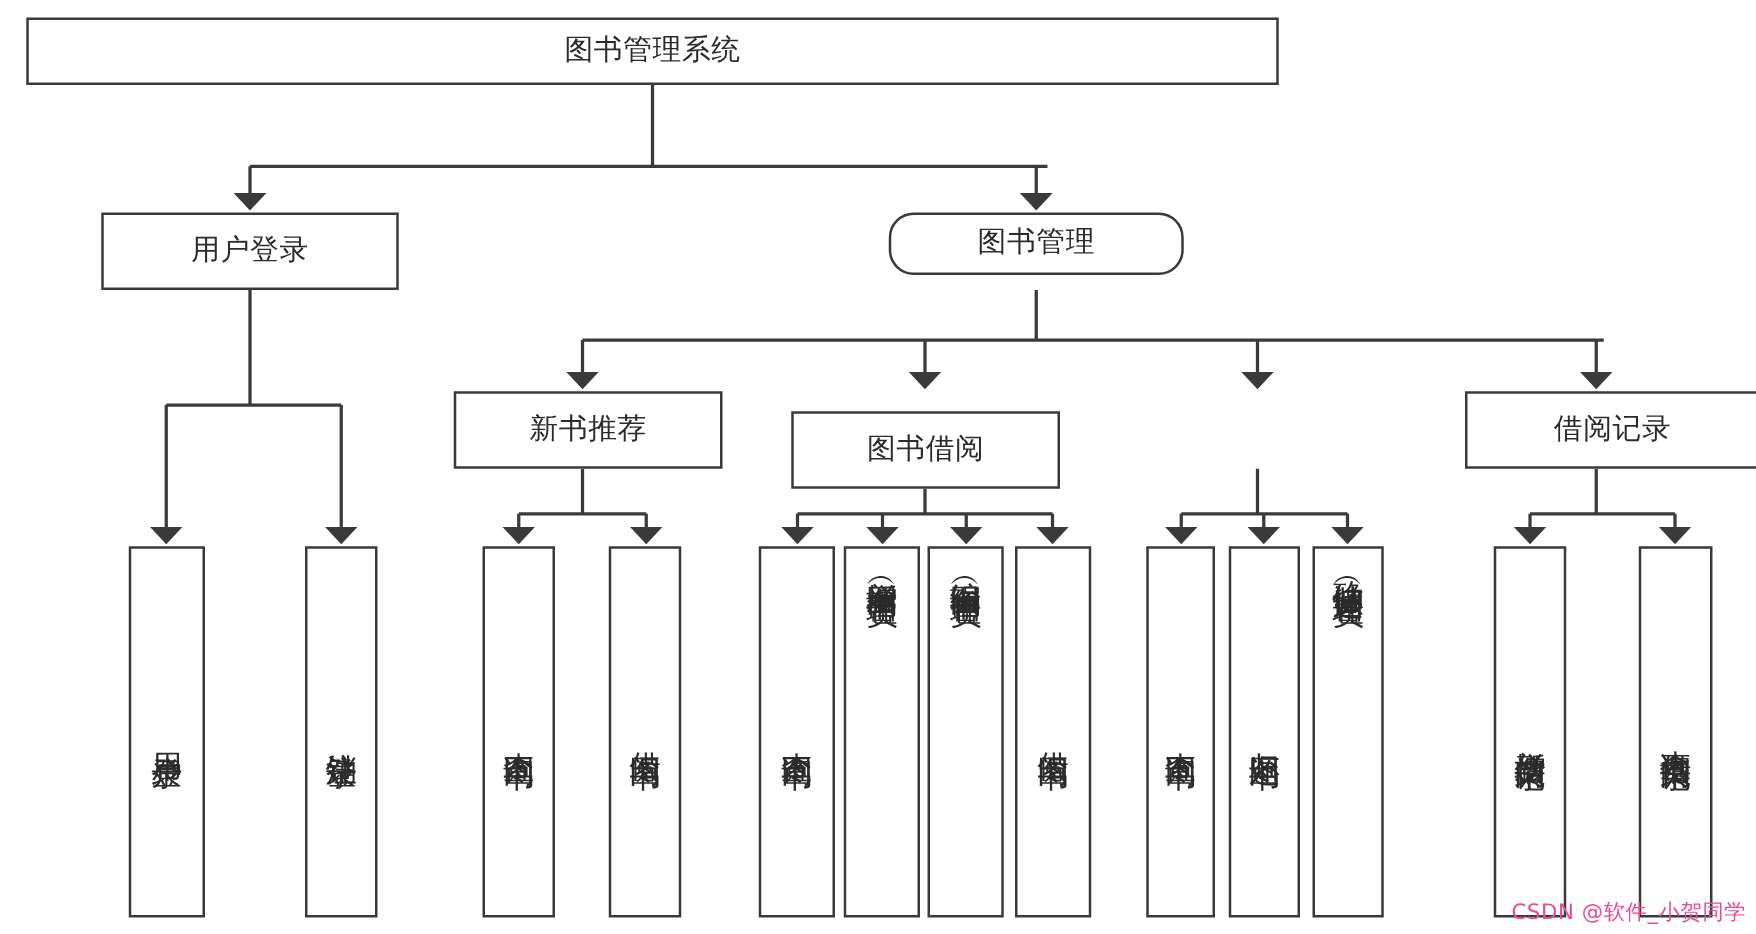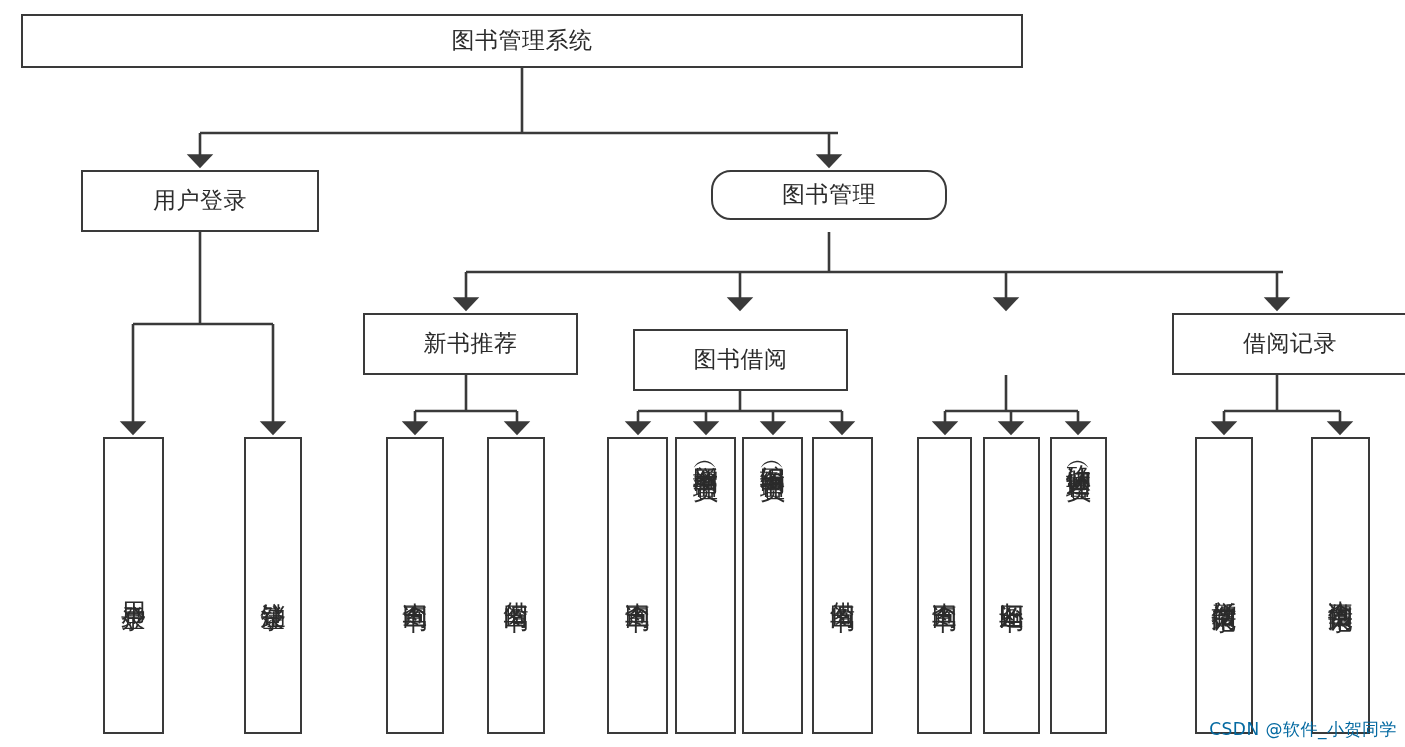--- a/index.html
+++ b/index.html
@@ -63,21 +63,21 @@
   }
   .node.vert.centered {
     align-items: center;
     padding-top: 0;
   }
   .watermark {
     position: absolute;
     right: 8px;
     bottom: 6px;
     font-size: 17px;
-    color: #0369a1;
+    color: #ec4899;
     white-space: nowrap;
     letter-spacing: 0.5px;
   }
 </style>
 </head>
 <body>
 
 <div id="diagram-root">
 
   <svg class="edges" viewBox="0 0 1405 747" xmlns="http://www.w3.org/2000/svg">

